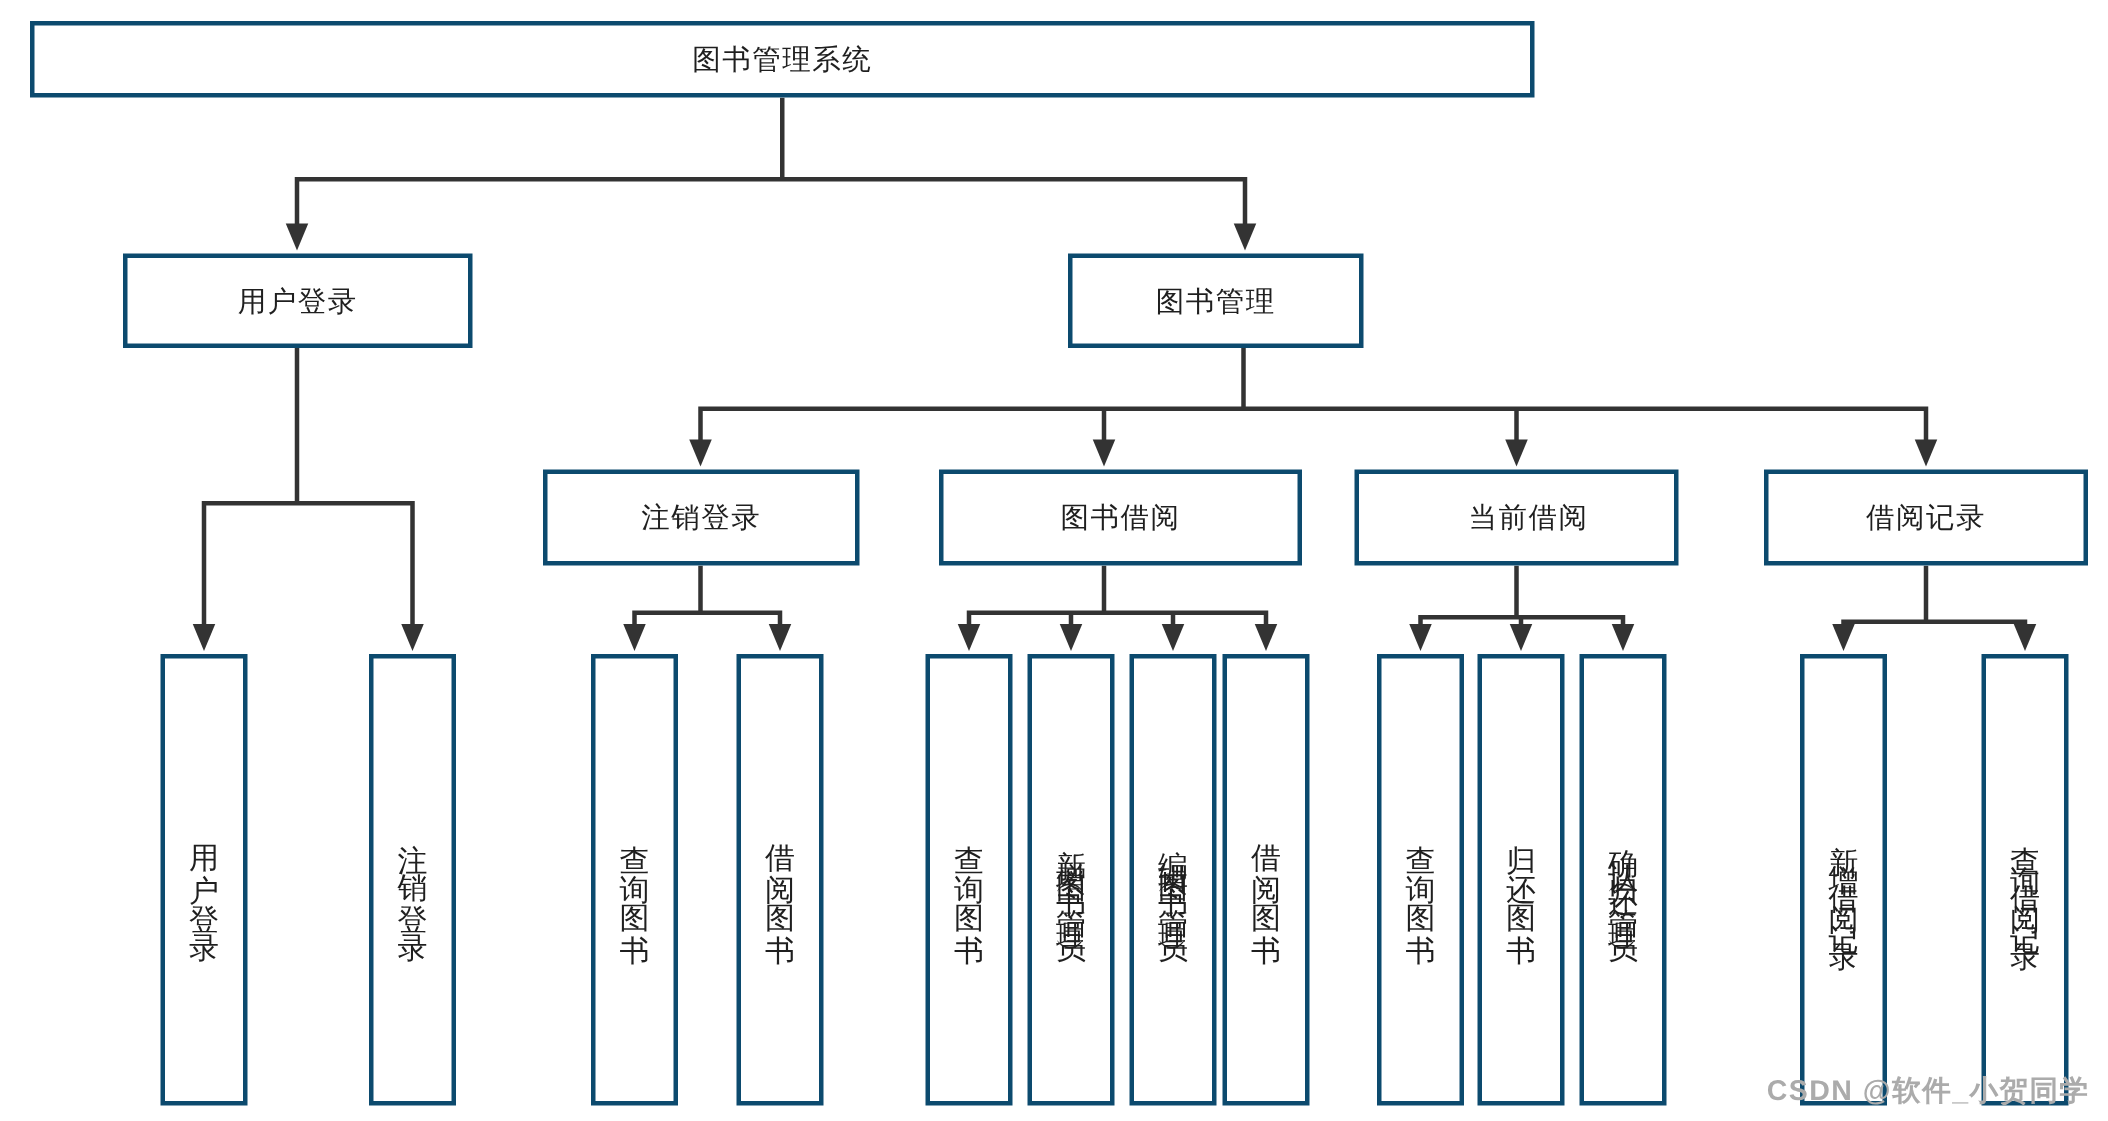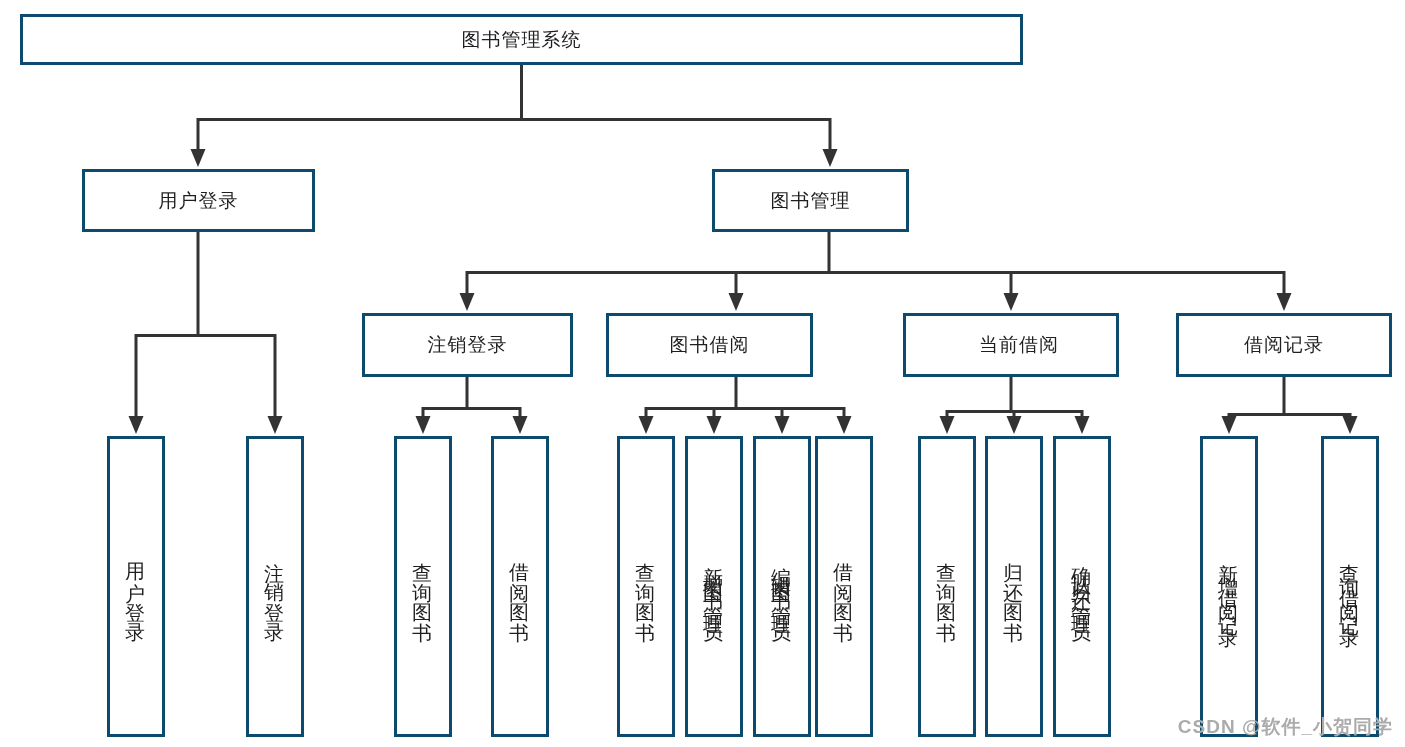--- a/index.html
+++ b/index.html
@@ -34,21 +34,21 @@
     font-size: 19px;
     letter-spacing: 1px;
     z-index: 2;
   }
   .root-box   { left: 20px;  top: 14px;  width: 1003px; height: 51px; }
   .lvl2       { top: 169px; height: 63px; }
   .box-user-login { left: 82px;  width: 233px; }
   .box-book-mgmt  { left: 712px; width: 197px; }
   .lvl3       { top: 313px; height: 64px; }
   .box-newbook  { left: 362px;  width: 211px; }
-  .box-borrow   { left: 606px;  width: 207px; }
+  .box-borrow   { left: 626px;  width: 242px; }
   .box-current  { left: 903px;  width: 216px; padding-left: 16px; }
   .box-records  { left: 1176px; width: 216px; }
   .leaf {
     top: 436px;
     height: 301px;
     width: 58px;
   }
   .leaf span {
     writing-mode: vertical-rl;
     text-orientation: mixed;

